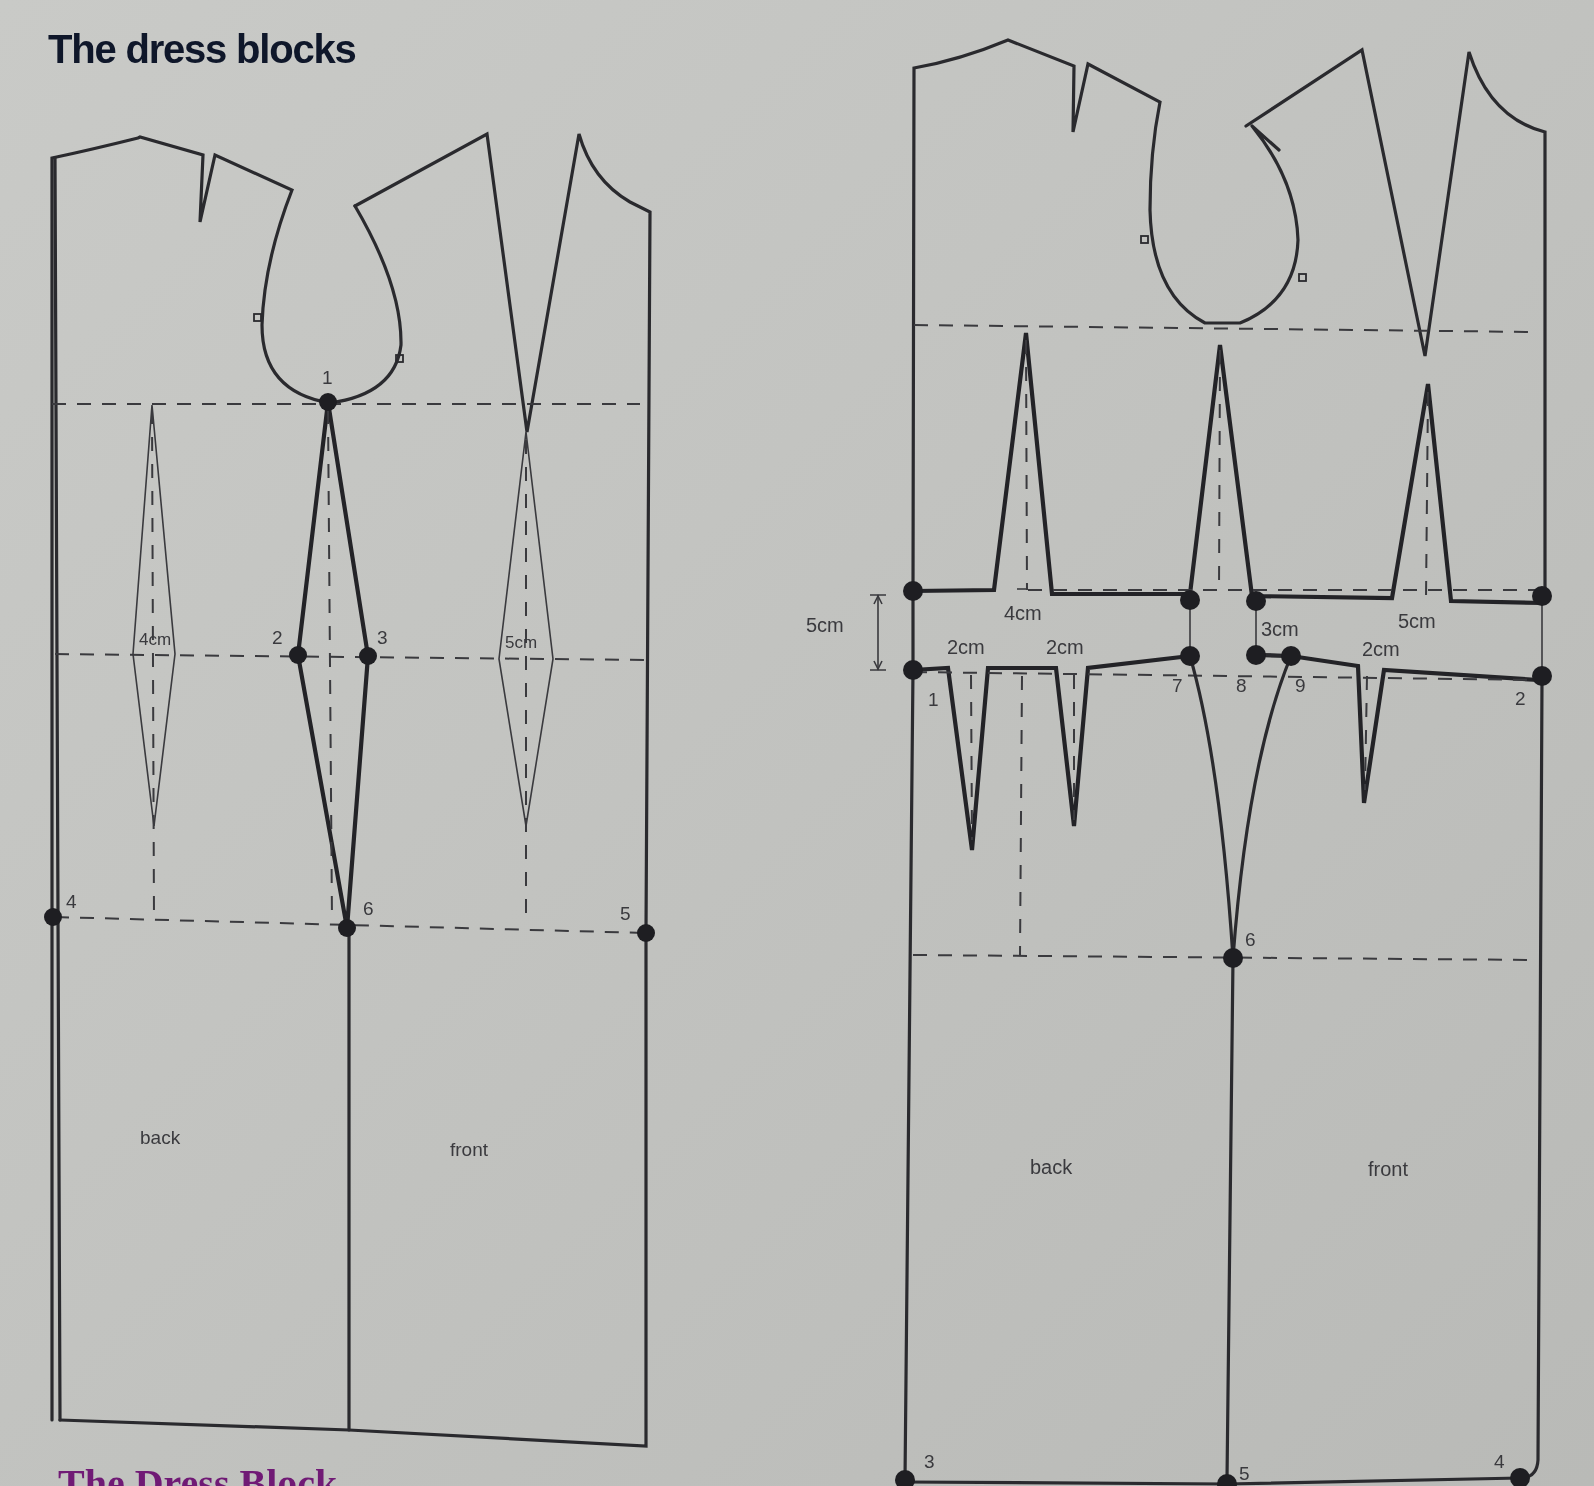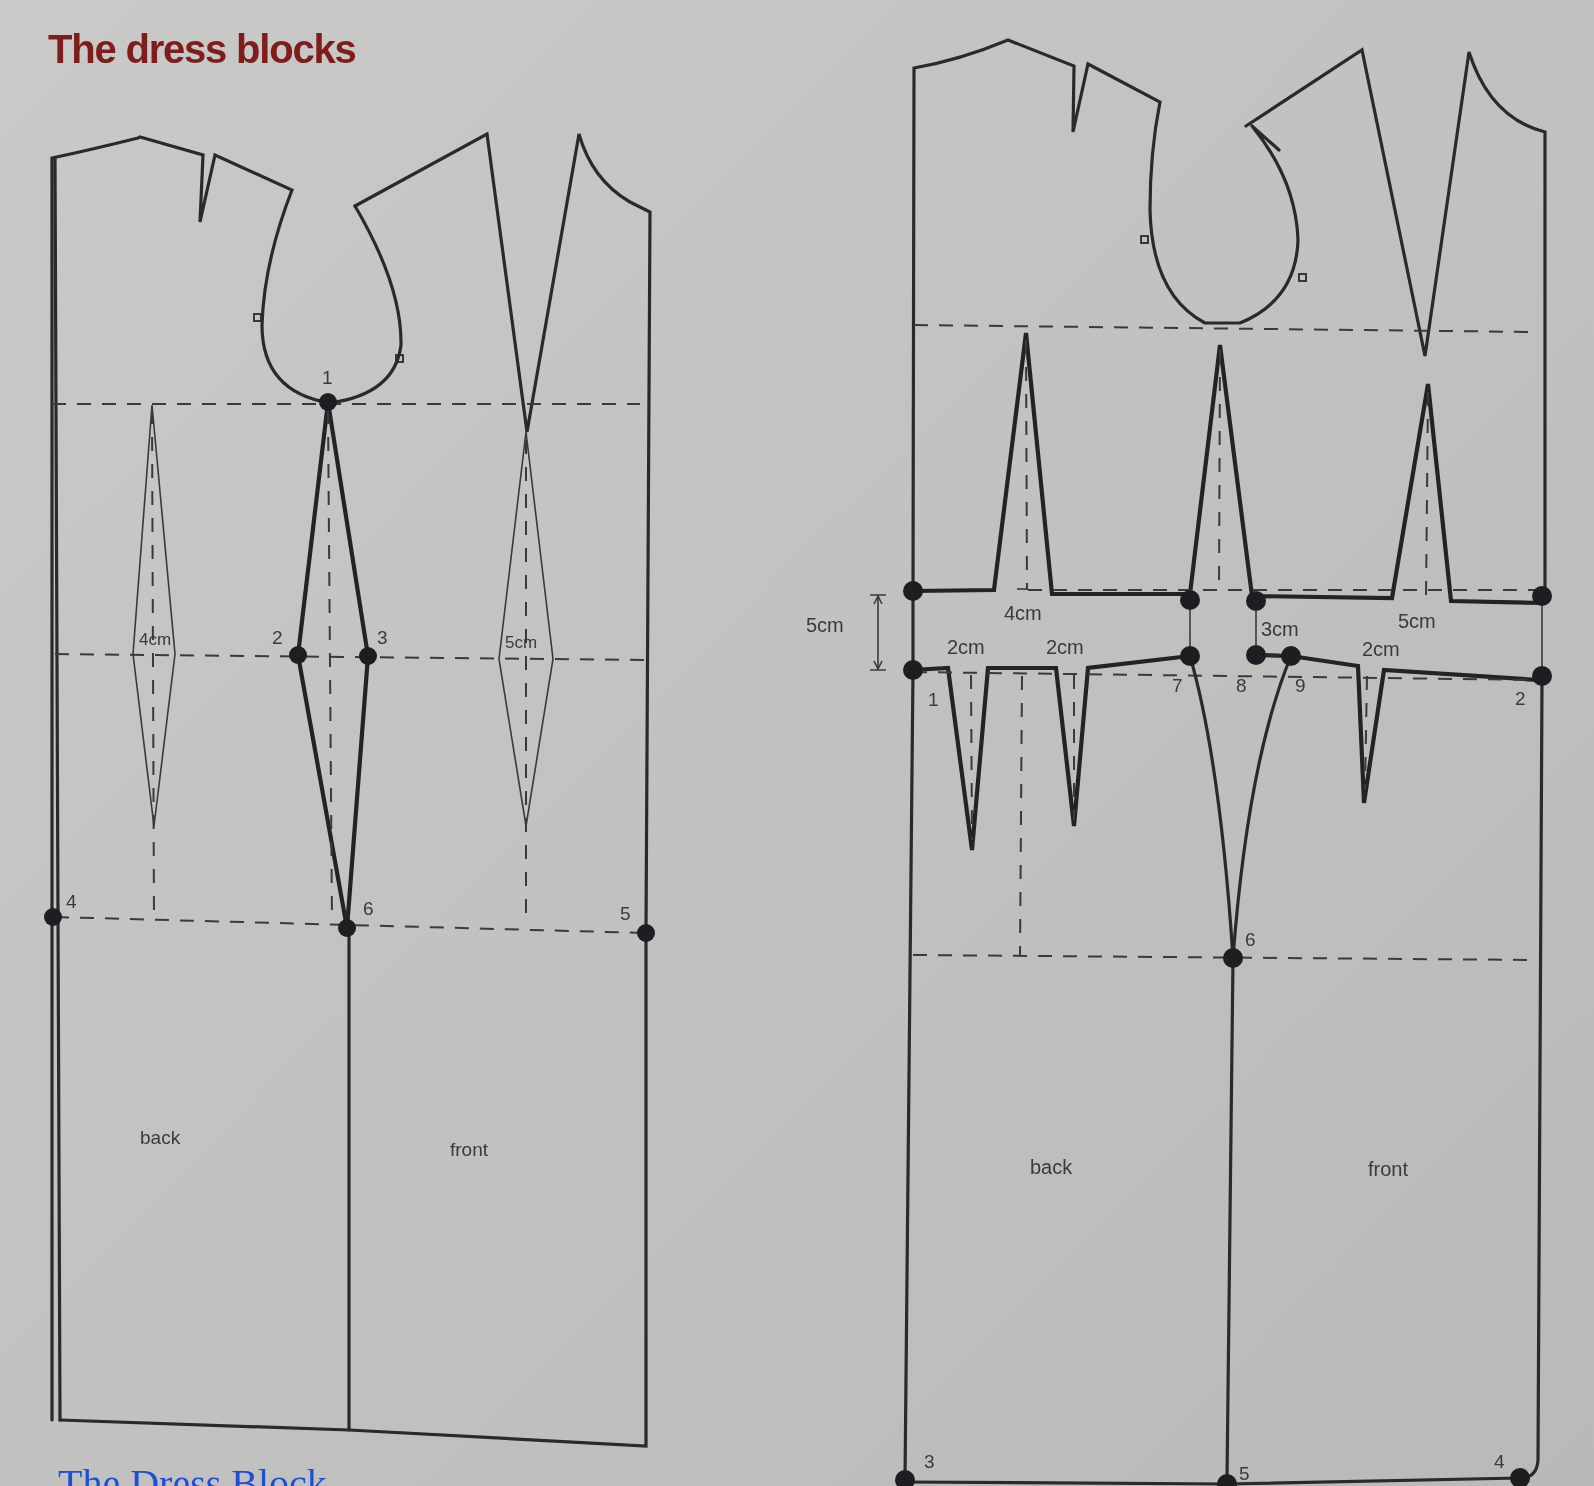--- a/index.html
+++ b/index.html
@@ -10,27 +10,27 @@
     position:relative;
   }
   .page-bg {
     position:absolute; left:0; top:0; width:1594px; height:1486px;
     background: linear-gradient(135deg, #c9cac7 0%, #c3c4c1 40%, #b9bab7 100%);
   }
   .title {
     position:absolute; left:48px; top:24px;
     font-family:"Liberation Sans", sans-serif;
     font-weight:bold; font-size:40px; line-height:50px;
-    color:#7f1d1d; letter-spacing:-1.2px;
+    color:#0f172a; letter-spacing:-1.2px;
   }
   .title div { white-space:nowrap; }
   .caption-cut {
     position:absolute; left:58px; top:1462px;
-    font-family:"Liberation Serif", serif; font-weight:normal;
-    font-size:40px; color:#1d4ed8; white-space:nowrap;
+    font-family:"Liberation Serif", serif; font-weight:bold;
+    font-size:40px; color:#701a75; white-space:nowrap;
     height:24px; overflow:hidden; line-height:44px;
   }
   svg.diagram { position:absolute; left:0; top:0; }
   .lbl { font-family:"Liberation Sans", sans-serif; fill:#3a3a3e; }
 </style>
 </head>
 <body>
 
 <div class="page-bg"></div>
 

